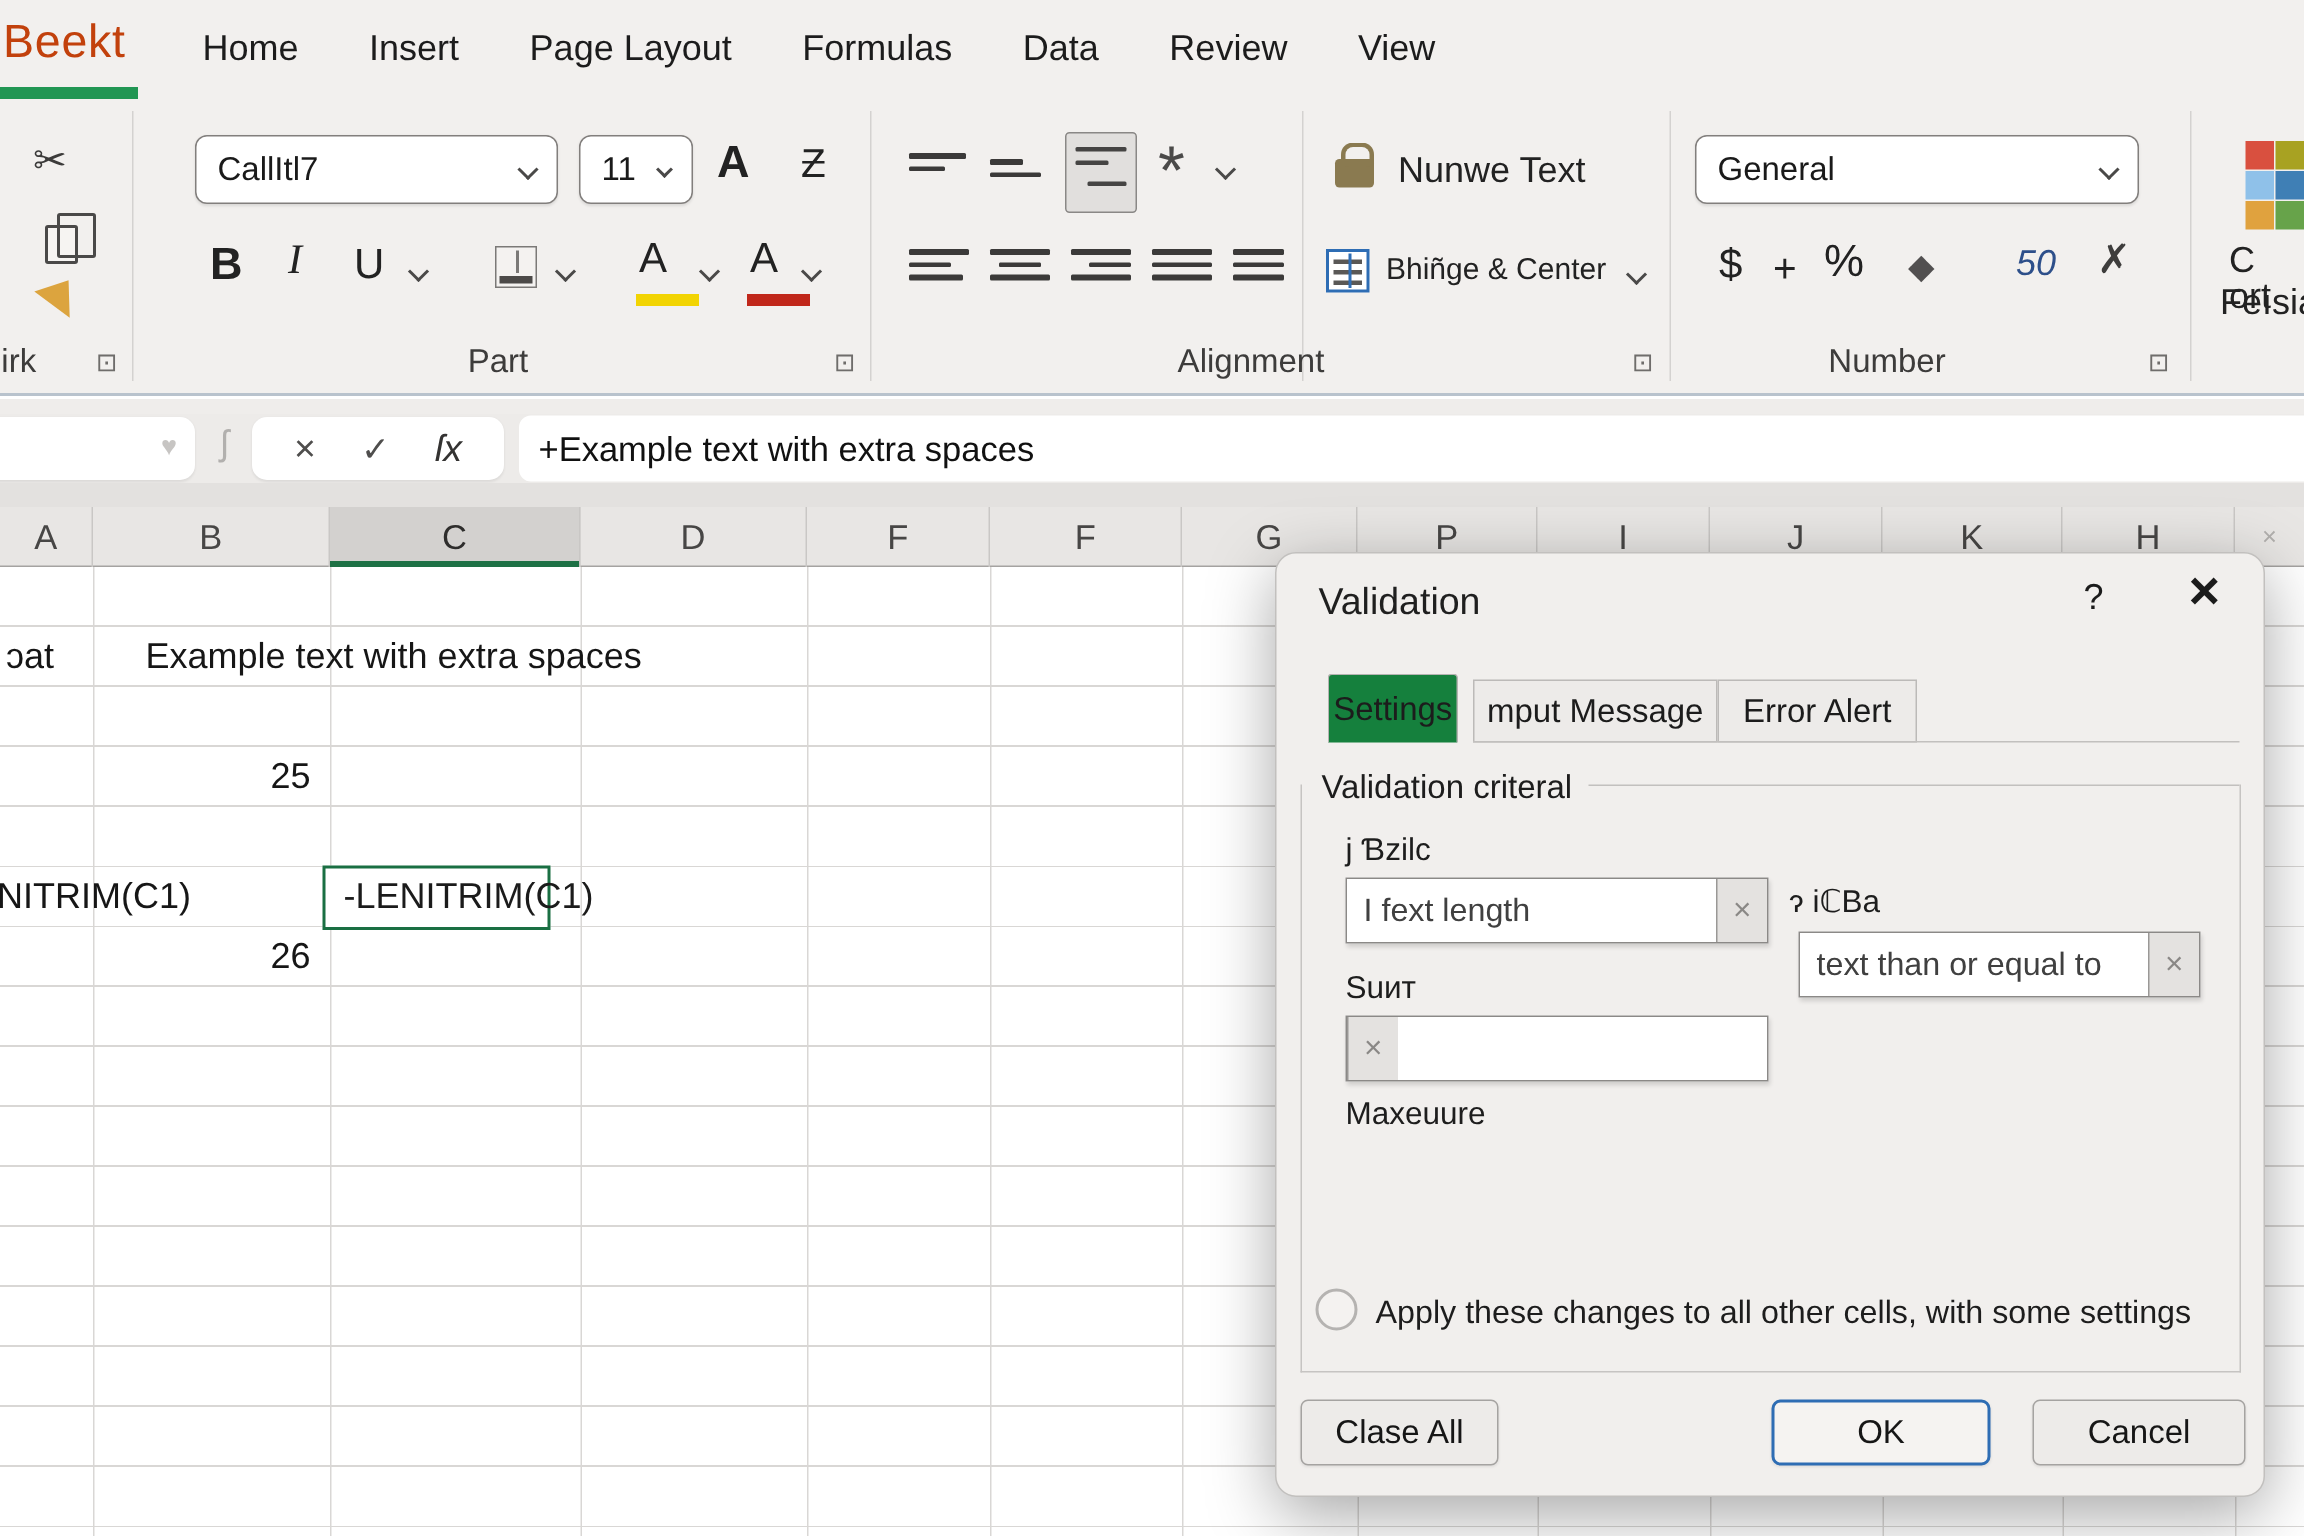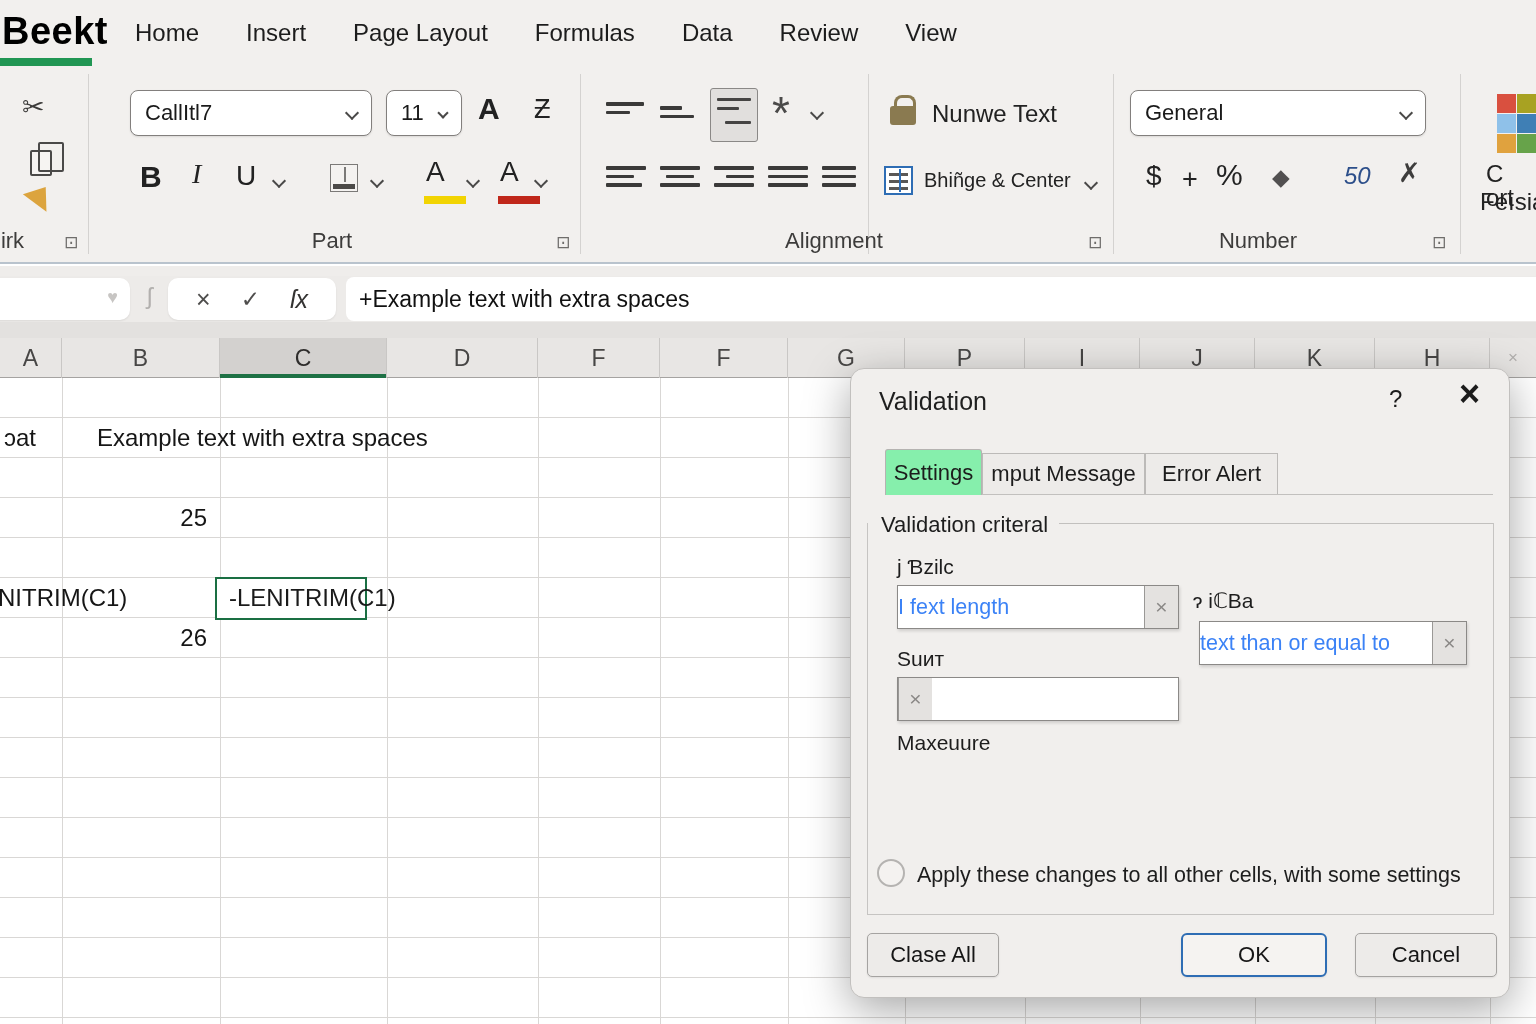--- a/index.html
+++ b/index.html
@@ -3,21 +3,21 @@
 <meta charset="utf-8">
 <style>
   *{margin:0;padding:0;box-sizing:border-box}
   html,body{width:1536px;height:1024px}
   body{position:relative;overflow:hidden;background:#fff;
        font-family:"Liberation Sans","DejaVu Sans",sans-serif;color:#1b1b1b}
   .abs{position:absolute}
 
   
   #menubar{left:0;top:0;width:1536px;height:66px;background:#f2f0ee}
-  #logo{left:2px;top:10px;font-size:38px;font-weight:700;color:#000000;letter-spacing:.5px}
+  #logo{left:2px;top:10px;font-size:31px;font-weight:400;color:#c2410c;letter-spacing:.5px}
   #logo-underline{left:0;top:58px;width:92px;height:8px;background:#219653}
   #menutabs{left:135px;top:0;height:66px;display:flex;align-items:center;gap:47px;font-size:24px;color:#1c1c1c}
   #menutabs .mtab{cursor:default;white-space:nowrap}
 
   
   #ribbon{left:0;top:66px;width:1536px;height:198px;background:#f2f0ee;border-bottom:2px solid #b9c3cd}
   #ribbonband{left:0;top:266px;width:1536px;height:10px;background:#efedeb}
   .vdiv{position:absolute;top:8px;width:1px;height:180px;background:#d4d2d0}
   .glabel{position:absolute;font-size:22px;color:#3d3c3b;text-align:center}
   .launch{position:absolute;font-size:17px;color:#6f6d6b}
@@ -72,29 +72,29 @@
   .cellv{position:absolute;font-size:24px;color:#161616;line-height:40px;height:40px;white-space:nowrap}
   .cellv.right{text-align:right;padding-right:7px}
   #selcell{position:absolute;left:215px;top:199px;width:152px;height:43px;border:2.5px solid #1a6f43;background:#fff}
   #selcell span{position:absolute;left:12px;top:0;line-height:38px;font-size:24px;white-space:nowrap}
 
   
   #dialog{left:850px;top:368px;width:660px;height:630px;background:#f1efed;border:1px solid #c2c0be;
           border-radius:14px;box-shadow:0 12px 45px rgba(0,0,0,.35);z-index:10}
   #dialog .lbl{position:absolute;font-size:21px;color:#1d1d1d;white-space:nowrap}
   .dtab{position:absolute;display:flex;align-items:center;justify-content:center;font-size:22px;color:#1c1c1c}
-  #tab-settings{left:34px;top:80px;width:97px;height:46px;background:#86efac;border:1px solid #b5b3b1;border-bottom:none;
+  #tab-settings{left:34px;top:80px;width:87px;height:46px;background:#15803d;border:1px solid #b5b3b1;border-bottom:none;
                 border-radius:3px 3px 0 0;z-index:2}
   #tab-input{left:131px;top:84px;width:163px;height:42px;background:#edebe9;border:1px solid #bcbab8}
   #tab-error{left:294px;top:84px;width:133px;height:42px;background:#edebe9;border:1px solid #bcbab8}
   .hline{position:absolute;height:1px;background:#c2c0be}
   .gline{position:absolute;background:#c6c4c2}
   .dcombo{position:absolute;background:#fff;border:1px solid #8b8987;display:flex;align-items:stretch;
           box-shadow:1px 2px 3px rgba(0,0,0,.14)}
-  .dcombo .val{flex:1;display:flex;align-items:center;font-size:21.5px;color:#3b82f6;white-space:nowrap}
+  .dcombo .val{flex:1;display:flex;align-items:center;padding-left:11px;font-size:21.5px;color:#404040;white-space:nowrap}
   .dcombo .xbtn{width:34px;background:#e4e2e0;border-left:1px solid #9a9896;display:flex;align-items:center;
                 justify-content:center;color:#8a8886;font-size:21px}
   #spin{position:absolute;left:44px;top:392px;width:576px;height:42px;background:#f7f5f3;border:1px solid #8b8987;
         display:flex;align-items:stretch;box-shadow:1px 2px 3px rgba(0,0,0,.10)}
   #spin .val{flex:1;display:flex;align-items:center;padding-left:11px;font-size:22px}
   #spin .sbtn{width:31px;border-left:1px solid #8b8987;background:#eceae8;display:flex;flex-direction:column;
               align-items:center;justify-content:center;line-height:1;color:#111}
   #circ{position:absolute;left:26px;top:490px;width:28px;height:28px;border-radius:50%;border:2px solid #b5b3b1;background:#f4f2f0}
   .btn{position:absolute;height:44px;background:#edebe9;border:1.2px solid #a5a3a1;border-radius:5px;font-size:22px;
        color:#161616;display:flex;align-items:center;justify-content:center;box-shadow:0 1px 2px rgba(0,0,0,.08)}

